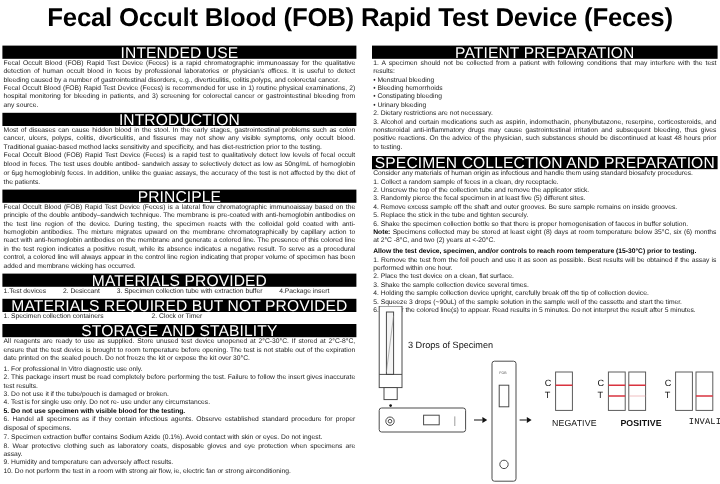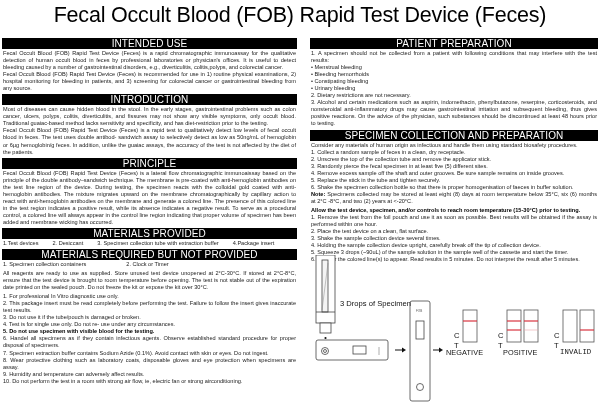--- a/index.html
+++ b/index.html
@@ -1,28 +1,28 @@
 <!DOCTYPE html>
 <html><head>
   <meta charset="utf-8">
   <style>
     html, body { margin: 0; padding: 0; background: #ffffff; }
     body { width: 600px; height: 403px; position: relative; overflow: hidden; font-family: "Liberation Sans", sans-serif; color: #222; }
-    .title { position: absolute; left: 0; top: 3px; width: 600px; text-align: center; font-weight: normal; font-size: 21.5px; color: #000; letter-spacing: -0.2px; }
+    .title { position: absolute; left: 0; top: 3px; width: 600px; text-align: center; font-weight: bold; font-size: 21.5px; color: #000; letter-spacing: -0.2px; }
     .col { position: absolute; top: 38px; }
     .col.left { left: 2px; width: 295px; }
     .col.right { left: 310px; width: 288px; }
-    .hdr { background: #000; color: #fff; text-align: center; font-size: 10px; height: 11px; line-height: 11px; letter-spacing: 0.1px; margin: 0; }
+    .hdr { background: #000; color: #fff; text-align: center; font-size: 13px; height: 11px; line-height: 11px; letter-spacing: 0.1px; margin: 0; }
     .txt { font-size: 5.6px; line-height: 7.05px; text-align: justify; margin: 1px 1px 2px 1px; color: #222; }
     .txt p { margin: 0; }
     .txt .b { font-weight: bold; color: #000; }
     .row { display: flex; gap: 14px; font-size: 5.6px; line-height: 7px; margin: 1px 1px 2px 1px; }
     .diagram { position: absolute; left: 300px; top: 255px; width: 300px; height: 148px; }
-    .lbl { position: absolute; font-size: 7.6px; color: #111; margin-top: 16px; }
-    .res { position: absolute; font-size: 7.3px; color: #111; letter-spacing: 0.1px; }
+    .lbl { position: absolute; font-size: 7.6px; color: #111; }
+    .res { position: absolute; font-size: 7.3px; color: #111; letter-spacing: 0.1px; margin-left: 14px; }
   </style>
 </head>
 <body>
 
 <div class="title">Fecal Occult Blood (FOB) Rapid Test Device (Feces)</div>
 
 <div class="col left">
   <div class="hdr">INTENDED USE</div>
   <div class="txt">
     <p>Fecal Occult Blood (FOB) Rapid Test Device (Feces) is a rapid chromatographic immunoassay for the qualitative detection of human occult blood in feces by professional laboratories or physician's offices. It is useful to detect bleeding caused by a number of gastrointestinal disorders, e.g., diverticulitis, colitis,polyps, and colorectal cancer.</p>
@@ -47,20 +47,21 @@
     <span>3. Specimen collection tube with extraction buffer</span>
     <span>4.Package insert</span>
   </div>
 
   <div class="hdr">MATERIALS REQUIRED BUT NOT PROVIDED</div>
   <div class="row" style="gap:40px">
     <span>1. Specimen collection containers</span>
     <span>2. Clock or Timer</span>
   </div>
 
+  <div class="hdr">STORAGE AND STABILITY</div>
   <div class="txt">
     <p>All reagents are ready to use as supplied. Store unused test device unopened at 2°C-30°C. If stored at 2°C-8°C, ensure that the test device is brought to room temperature before opening. The test is not stable out of the expiration date printed on the sealed pouch. Do not freeze the kit or expose the kit over 30°C.</p>
   </div>
 
   <div class="txt">
     <p>1. For professional In Vitro diagnostic use only.</p>
     <p>2. This package insert must be read completely before performing the test. Failure to follow the insert gives inaccurate test results.</p>
     <p>3. Do not use it if the tube/pouch is damaged or broken.</p>
     <p>4. Test is for single use only. Do not re- use under any circumstances.</p>
     <p class="b">5. Do not use specimen with visible blood for the testing.</p>
@@ -171,15 +172,15 @@
   <span class="lbl" style="left:40px; top:28px;">3 Drops of Specimen</span>
 
   <span class="lbl" style="left:154px; top:60px;">C</span>
   <span class="lbl" style="left:154px; top:70px;">T</span>
   <span class="lbl" style="left:198px; top:60px;">C</span>
   <span class="lbl" style="left:198px; top:70px;">T</span>
   <span class="lbl" style="left:254px; top:60px;">C</span>
   <span class="lbl" style="left:254px; top:70px;">T</span>
 
   <span class="res" style="left:146px; top:93px;">NEGATIVE</span>
-  <span class="res" style="left:203px; top:93px;">POSITIVE</span>
+  <span class="res" style="left:203px; top:93px;font-weight:bold;">POSITIVE</span>
   <span class="res" style="left:260px; top:93px;font-family:Liberation Mono, monospace;">INVALID</span>
 </div>
 
 </body></html>

